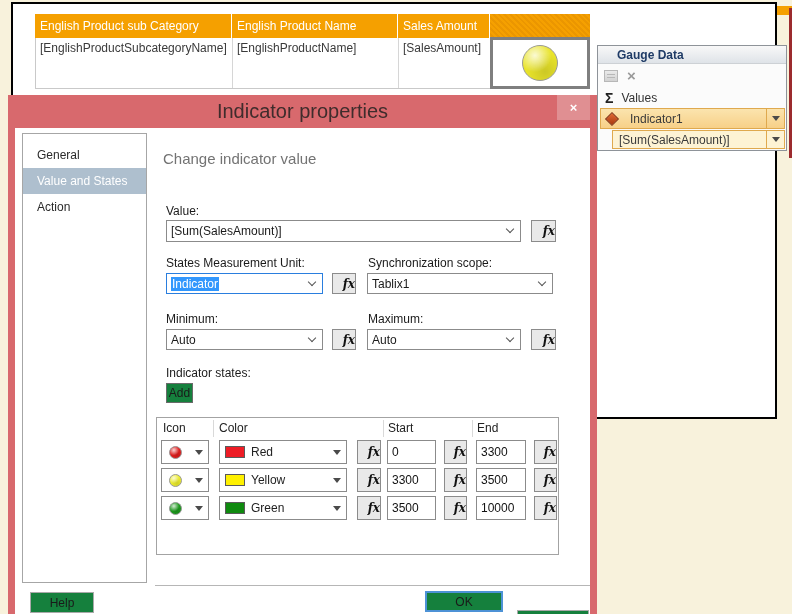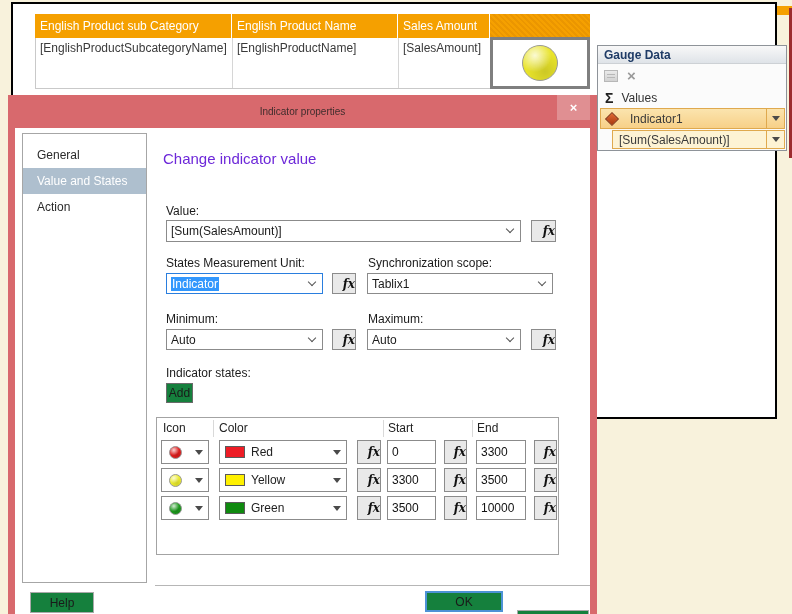--- a/index.html
+++ b/index.html
@@ -18,51 +18,51 @@
   .rt-body { display:flex; border:1px solid #c9c9c9; border-top:none; background:#fff; }
   .rt-cell { height:50px; padding:3px 4px; border-right:1px solid #d6d6d6; color:#3a3a3a; overflow:hidden; white-space:nowrap; }
   .rt-cell.sel-cell { border:3px solid #7f7f7f; height:52px; margin:-1px; display:flex; align-items:center; justify-content:center; }
   .sphere { border-radius:50%; position:relative; border:1px solid #999; }
   .sphere::after { content:""; position:absolute; inset:0; border-radius:50%;
     background:radial-gradient(circle at 35% 28%, rgba(255,255,255,.8), rgba(255,255,255,0) 50%),
                radial-gradient(circle at 65% 75%, rgba(0,0,0,.12), rgba(0,0,0,0) 55%); }
 
   
   .gauge-panel { position:absolute; left:597px; top:45px; width:190px; height:106px; background:#fbfbfb; border:1px solid #8e9399; }
-  .gp-title { height:18px; line-height:18px; padding-left:6px; font-weight:bold; color:#1f3b66; background:linear-gradient(#f8f8f8,#dfe3e8); border-bottom:1px solid #cdd1d5; }
+  .gp-title { height:18px; line-height:18px; padding-left:19px; font-weight:bold; color:#1f3b66; background:linear-gradient(#f8f8f8,#dfe3e8); border-bottom:1px solid #cdd1d5; }
   .gp-toolbar { height:24px; display:flex; align-items:center; gap:9px; padding-left:6px; }
   .gp-propicon { width:14px; height:12px; border:1px solid #b7b7b7; background:linear-gradient(#e9e9e9,#d2d2d2); position:relative; }
   .gp-propicon::after { content:""; position:absolute; left:2px; top:3px; right:2px; height:1px; background:#b7b7b7; box-shadow:0 3px 0 #b7b7b7; }
   .gp-x { color:#9a9a9a; font-size:15px; font-weight:bold; line-height:14px; }
   .gp-values { height:20px; display:flex; align-items:center; gap:8px; padding-left:7px; color:#333; }
   .gp-sigma { font-weight:bold; font-size:14px; color:#222; }
   .gp-item { position:relative; margin:0 0 1px 2px; width:185px; height:21px; display:flex; align-items:center;
     background:linear-gradient(#fbe4ae,#f7d088); border:1px solid #dfa94e; }
   .gp-item.sub { margin-left:14px; width:173px; height:19px; background:#fdf3d4; }
   .gp-item .lbl { padding-left:6px; color:#3a3a3a; overflow:hidden; white-space:nowrap; }
   .gp-dd { position:absolute; right:0; top:0; bottom:0; width:18px; border-left:1px solid #dfa94e; display:flex; align-items:center; justify-content:center; }
   .tri-down { width:0; height:0; border-left:4px solid transparent; border-right:4px solid transparent; border-top:5px solid #4a4a4a; }
   .diamond { width:10px; height:10px; margin-left:6px; margin-right:7px; transform:rotate(45deg);
     background:linear-gradient(135deg,#e06a35,#a8380f); border:1px solid #7e2a10; flex:none; }
   .edge-strip-red { position:absolute; left:789px; top:8px; width:3px; height:150px; background:#9c2b2e; }
   .edge-strip-orange { position:absolute; left:777px; top:6px; width:15px; height:9px; background:#f5a000; }
 
   
   .dialog { position:absolute; left:8px; top:95px; width:589px; height:519px; background:#d8696d; }
   .dlg-titlebar { position:relative; height:33px; }
-  .dlg-title { text-align:center; line-height:33px; font-size:10px; color:#3f2c2c; }
+  .dlg-title { text-align:center; line-height:33px; font-size:20px; color:#3f2c2c; }
   .dlg-close { position:absolute; right:7px; top:0; width:33px; height:25px; background:#e08f92; color:#fff;
     display:flex; align-items:center; justify-content:center; font-size:13px; font-weight:bold; cursor:default; }
   .dlg-body { position:absolute; left:7px; top:33px; width:575px; height:486px; background:#fff; }
 
   .nav { position:absolute; left:7px; top:5px; width:125px; height:450px; background:#fff; border:1px solid #a6a6a6; padding-top:8px; }
   .nav-item { height:26px; line-height:26px; padding-left:14px; color:#2a2a2a; cursor:default; }
   .nav-item.selected { background:#aebfce; color:#fff; }
 
-  .heading { position:absolute; left:148px; top:22px; font-size:15px; color:#6d28d9;text-align:center; }
+  .heading { position:absolute; left:148px; top:22px; font-size:15px; color:#737373;text-align:center; }
   .flabel { position:absolute; font-size:12px; color:#1a1a1a; }
 
   .combo { position:absolute; background:#fff; border:1px solid #8b8b8b; display:flex; align-items:center;
     padding:0 18px 0 4px; overflow:hidden; white-space:nowrap; }
   .combo.focused { border:1px solid #2a7ede; }
   .chev { position:absolute; right:7px; top:50%; width:6px; height:6px; margin-top:-5px;
     border-right:1px solid #555; border-bottom:1px solid #555; transform:rotate(45deg); }
   .sel-text { background:#3297fd; color:#fff; padding:0 1px; }
 
   .fxbtn { position:absolute; background:#e9e9e9; border:1px solid #8b8b8b; display:flex; align-items:center; justify-content:flex-end; cursor:default; }

